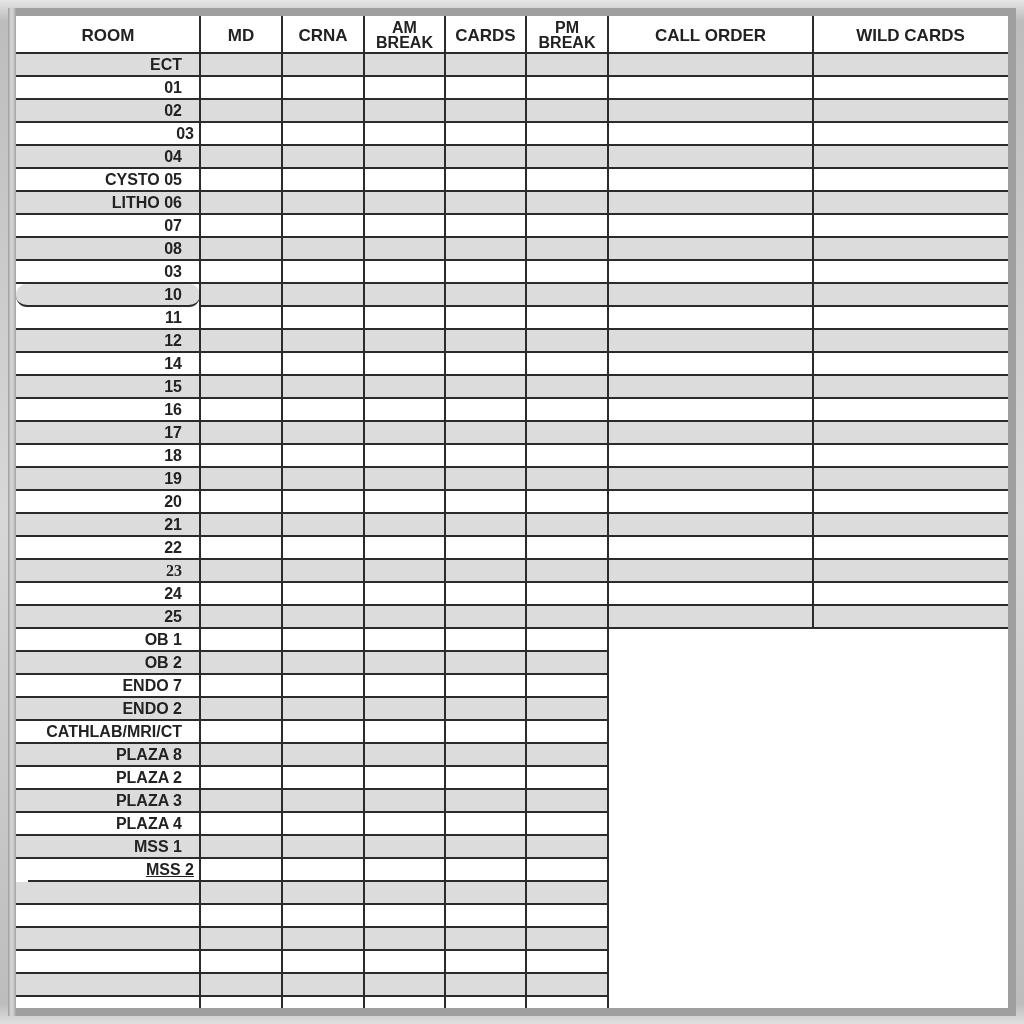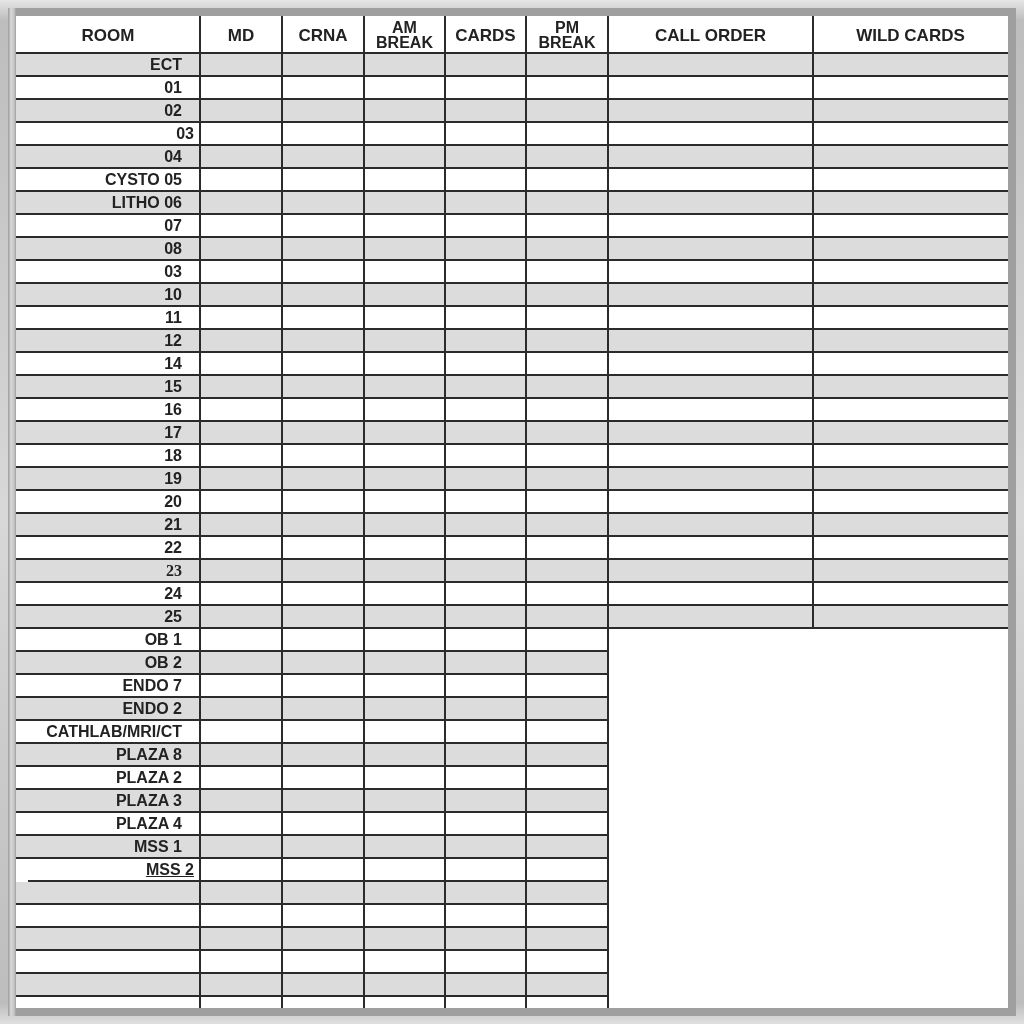--- a/index.html
+++ b/index.html
@@ -136,21 +136,21 @@
           <div class="cell room" style="left: 0px; width: 184px;">03</div>
           <div class="cell" style="left: 184px; width: 82px;"></div>
           <div class="cell" style="left: 266px; width: 82px;"></div>
           <div class="cell" style="left: 348px; width: 81px;"></div>
           <div class="cell" style="left: 429px; width: 81px;"></div>
           <div class="cell" style="left: 510px; width: 82px;"></div>
           <div class="cell" style="left: 592px; width: 205px;"></div>
           <div class="cell" style="left: 797px; width: 195px;"></div>
         </div>
         <div class="row shade" style="top: 268px;">
-          <div class="cell room" style="left: 0px; width: 184px;">10</div>
+          <div class="cell room" style="left: 0px; width: 184px; border-radius: 11px;">10</div>
           <div class="cell" style="left: 184px; width: 82px;"></div>
           <div class="cell" style="left: 266px; width: 82px;"></div>
           <div class="cell" style="left: 348px; width: 81px;"></div>
           <div class="cell" style="left: 429px; width: 81px;"></div>
           <div class="cell" style="left: 510px; width: 82px;"></div>
           <div class="cell" style="left: 592px; width: 205px;"></div>
           <div class="cell" style="left: 797px; width: 195px;"></div>
         </div>
         <div class="row" style="top: 291px;">
           <div class="cell room" style="left: 0px; width: 184px;">11</div>

